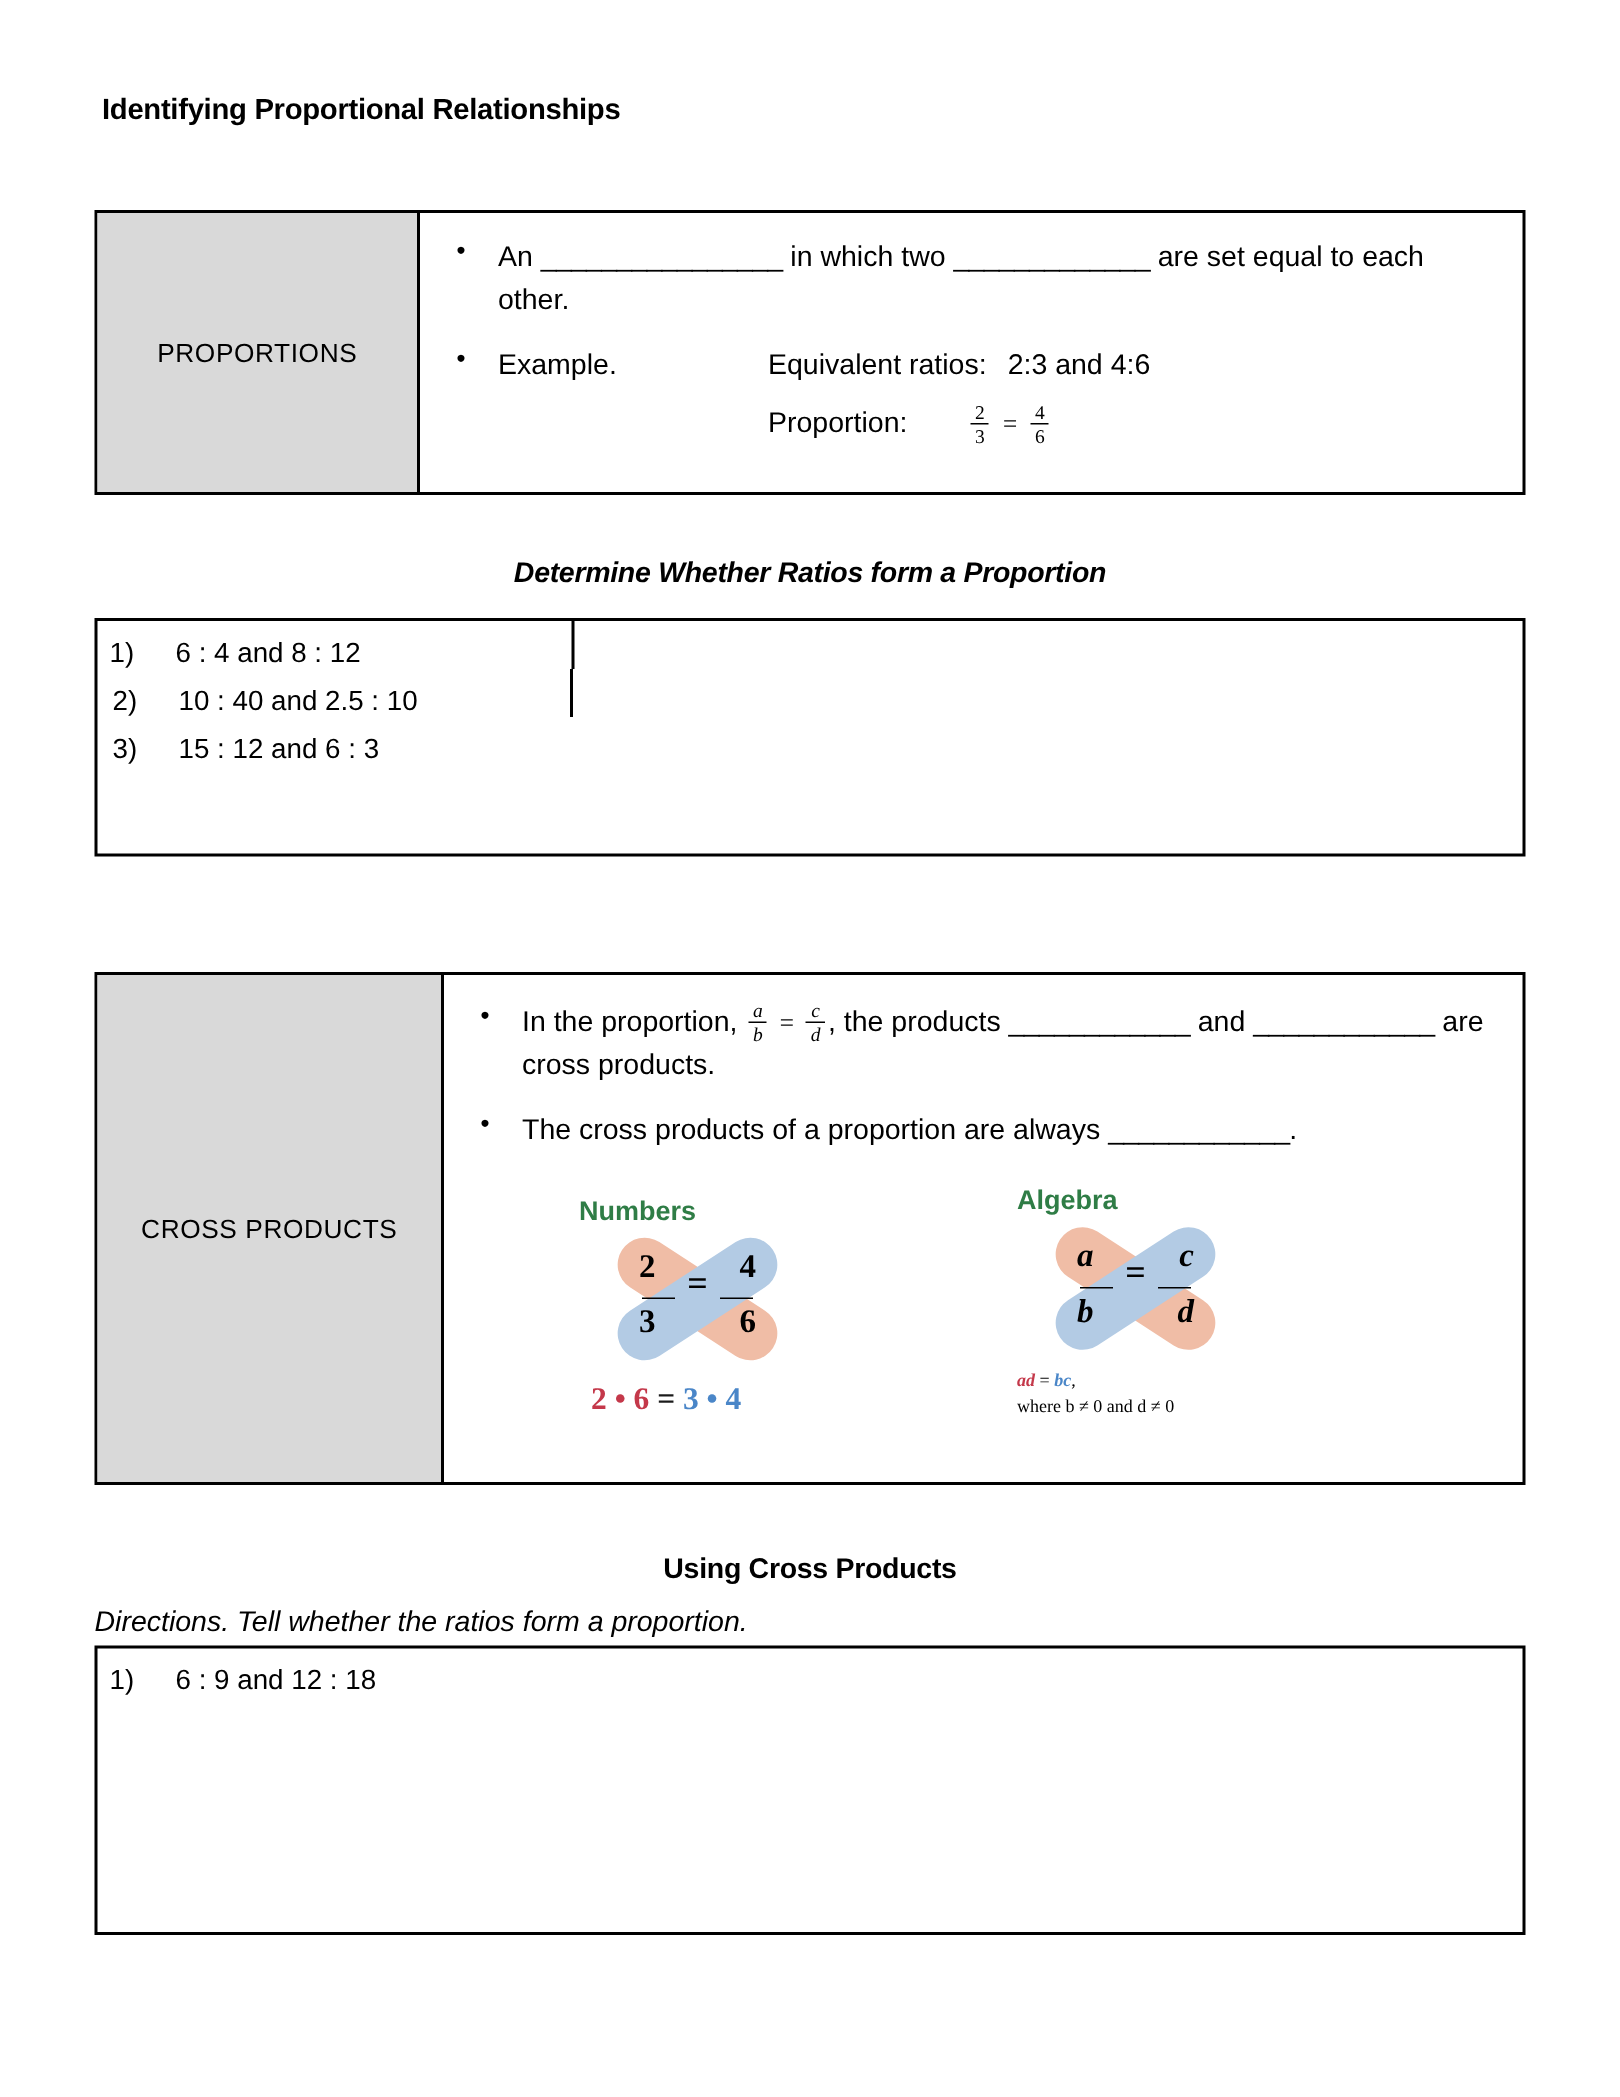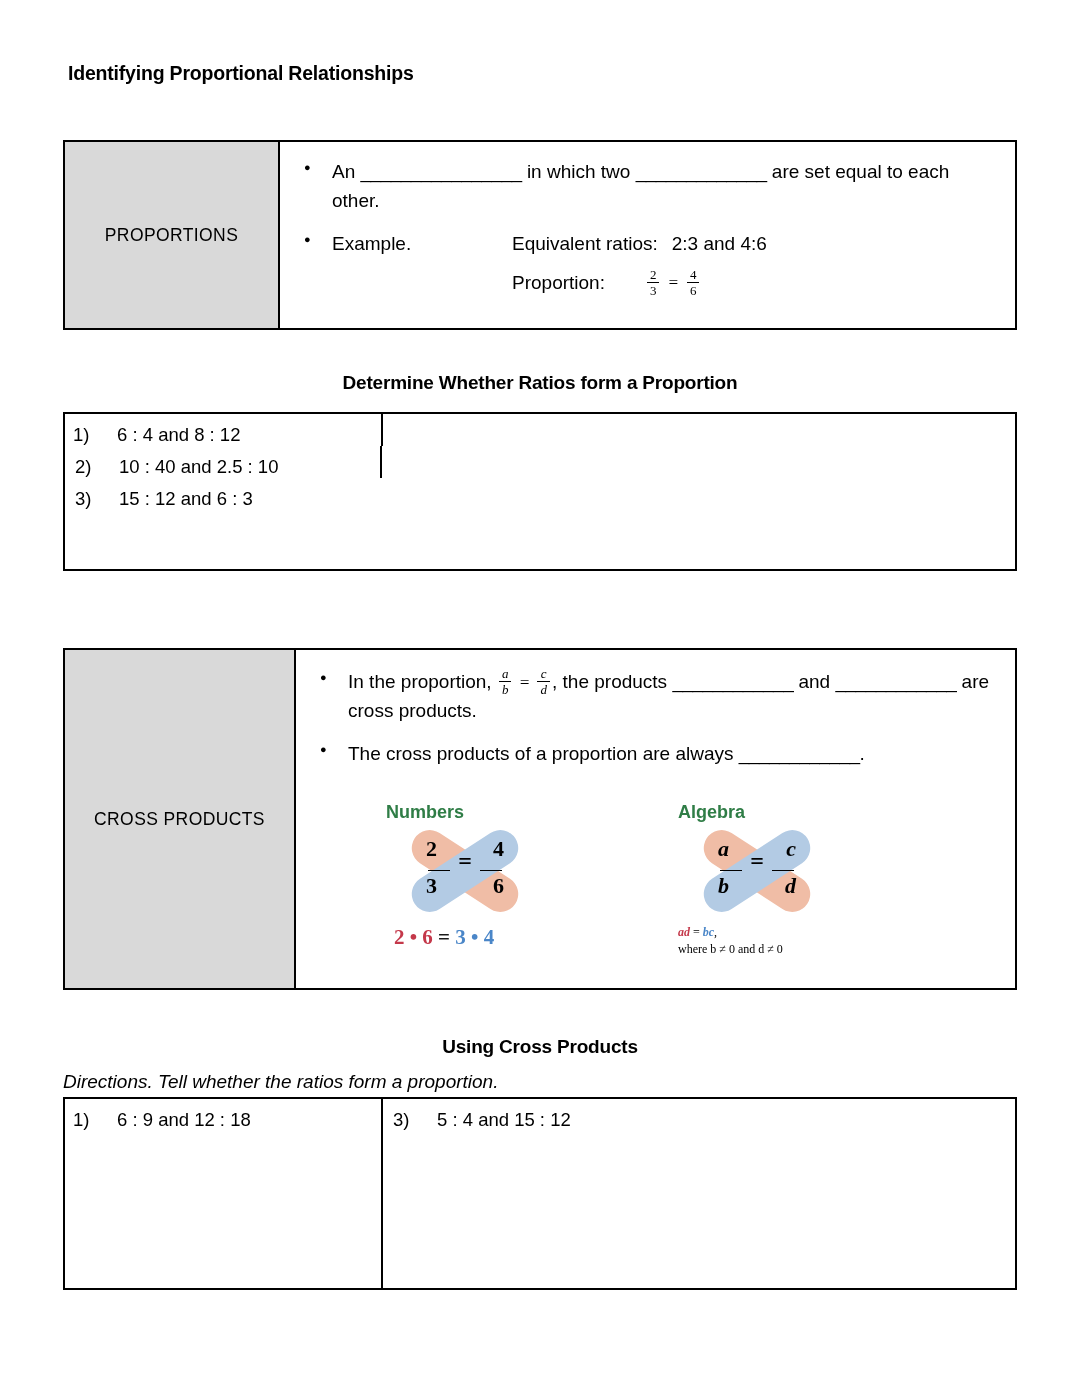--- a/index.html
+++ b/index.html
@@ -129,23 +129,24 @@
     padding: 10px 0 0 8px;
     font-size: 18.5px;
   }
   .problem-cell:last-child { border-right: none; }
   .problem-cell .idx { display: inline-block; min-width: 44px; }
 
   
   .cp-visuals {
     position: absolute;
     left: 0;
-    top: 152px;
+    top: 140px;
     width: 100%;
     display: flex;
+    align-items: flex-end;
   }
   .cp-panel {
     box-sizing: border-box;
     text-align: left;
   }
   .cp-panel-title {
     color: #2f7d46;
     font-weight: bold;
     font-size: 18px;
     margin-bottom: 10px;
@@ -259,21 +260,21 @@
             <span class="frac">
               <span class="num">4</span>
               <span class="den">6</span>
             </span>
           </div>
         </li>
       </ul>
     </div>
   </div>
 
-  <div class="section-heading" style="position:absolute; left:63px; top:372px; width:954px;">Determine Whether Ratios form a Proportion</div>
+  <div class="section-heading" style="position:absolute; left:63px; top:372px; width:954px;font-style:italic;">Determine Whether Ratios form a Proportion</div>
 
   <div class="problem-table" style="left:63px; top:412px; width:954px; height:159px;flex-direction:column;">
     <div class="problem-cell" style="width:318px;">
       <span class="idx">1)</span><span>6 : 4 and 8 : 12</span>
     </div>
     <div class="problem-cell" style="width:317px; padding-left:10px;">
       <span class="idx">2)</span><span>10 : 40 and 2.5 : 10</span>
     </div>
     <div class="problem-cell" style="width:315px; padding-left:10px;">
       <span class="idx">3)</span><span>15 : 12 and 6 : 3</span>
@@ -363,18 +364,15 @@
   </div>
 
   <div class="section-heading" style="position:absolute; left:63px; top:1036px; width:954px;">Using Cross Products</div>
 
   <div class="directions" style="left:63px; top:1071px;">Directions.  Tell whether the ratios form a proportion.</div>
 
   <div class="problem-table" style="left:63px; top:1097px; width:954px; height:193px;">
     <div class="problem-cell" style="width:318px;">
       <span class="idx">1)</span><span>6 : 9 and 12 : 18</span>
     </div>
-    <div class="problem-cell" style="width:315px; padding-left:10px;">
-      <span class="idx">3)</span><span>5 : 4 and 15 : 12</span>
-    </div>
   </div>
 
 </div>
 
 </body></html>

